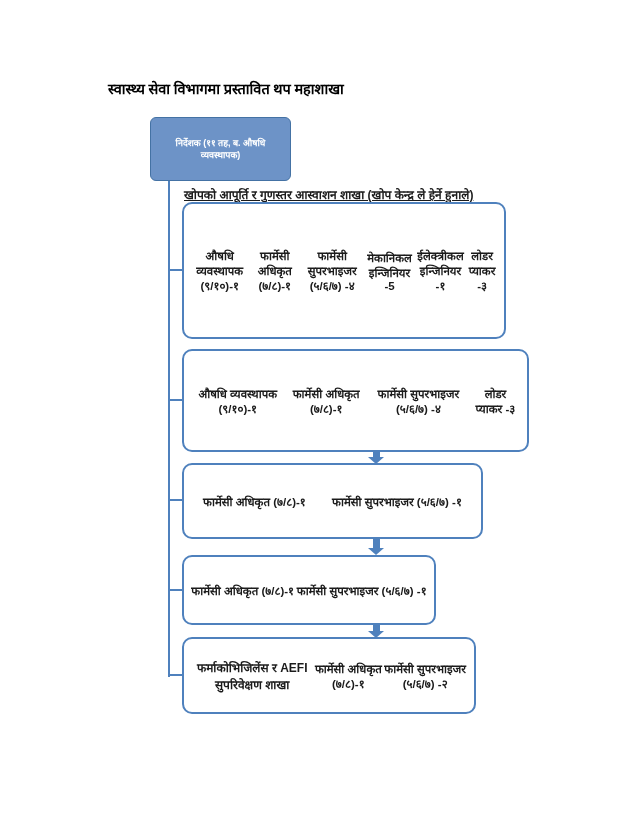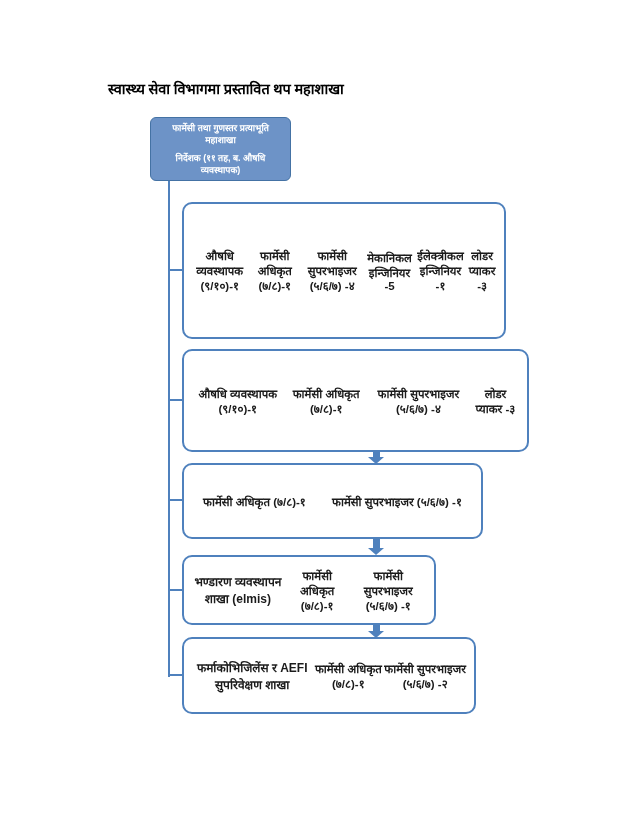--- a/index.html
+++ b/index.html
@@ -58,31 +58,31 @@
   .arrow3 { left:368px; top:624px; } .arrow3 .bar { height:7px; }
 </style>
 </head>
 <body>
 
 <div class="page">
 
   <div class="doc-title">स्वास्थ्य सेवा विभागमा प्रस्तावित थप महाशाखा</div>
 
   <div class="root-box">
-    <div>फार्मेसी तथा गुणस्तर प्रत्याभूति महाशाखा</div>
     <div>निर्देशक (११ तह, ब. औषधि व्यवस्थापक)</div>
   </div>
 
   <div class="trunk"></div>
   <div class="stub stub1"></div>
   <div class="stub stub2"></div>
   <div class="stub stub3"></div>
   <div class="stub stub4"></div>
   <div class="stub stub5"></div>
 
+  <div class="float-header">खोपको आपूर्ति र गुणस्तर आस्वाशन शाखा (खोप केन्द्र ले हेर्ने हुनाले)</div>
 
   <div class="obox box1">
     <div class="item">औषधि व्यवस्थापक (९/१०)-१</div>
     <div class="item">फार्मेसी अधिकृत (७/८)-१</div>
     <div class="item">फार्मेसी सुपरभाइजर (५/६/७) -४</div>
     <div class="item">मेकानिकल इन्जिनियर -5</div>
     <div class="item">ईलेक्त्रीकल इन्जिनियर -१</div>
     <div class="item">लोडर प्याकर -३</div>
   </div>
 
@@ -102,21 +102,20 @@
     <div class="item">फार्मेसी अधिकृत (७/८)-१</div>
     <div class="item">फार्मेसी सुपरभाइजर (५/६/७) -१</div>
   </div>
 
   <div class="varrow arrow2">
     <div class="bar"></div>
     <div class="head"></div>
   </div>
 
   <div class="obox box4">
-    <div class="bhead">भण्डारण व्यवस्थापन शाखा (elmis)</div>
     <div class="item">फार्मेसी अधिकृत (७/८)-१</div>
     <div class="item">फार्मेसी सुपरभाइजर (५/६/७) -१</div>
   </div>
 
   <div class="varrow arrow3">
     <div class="bar"></div>
     <div class="head"></div>
   </div>
 
   <div class="obox box5">

